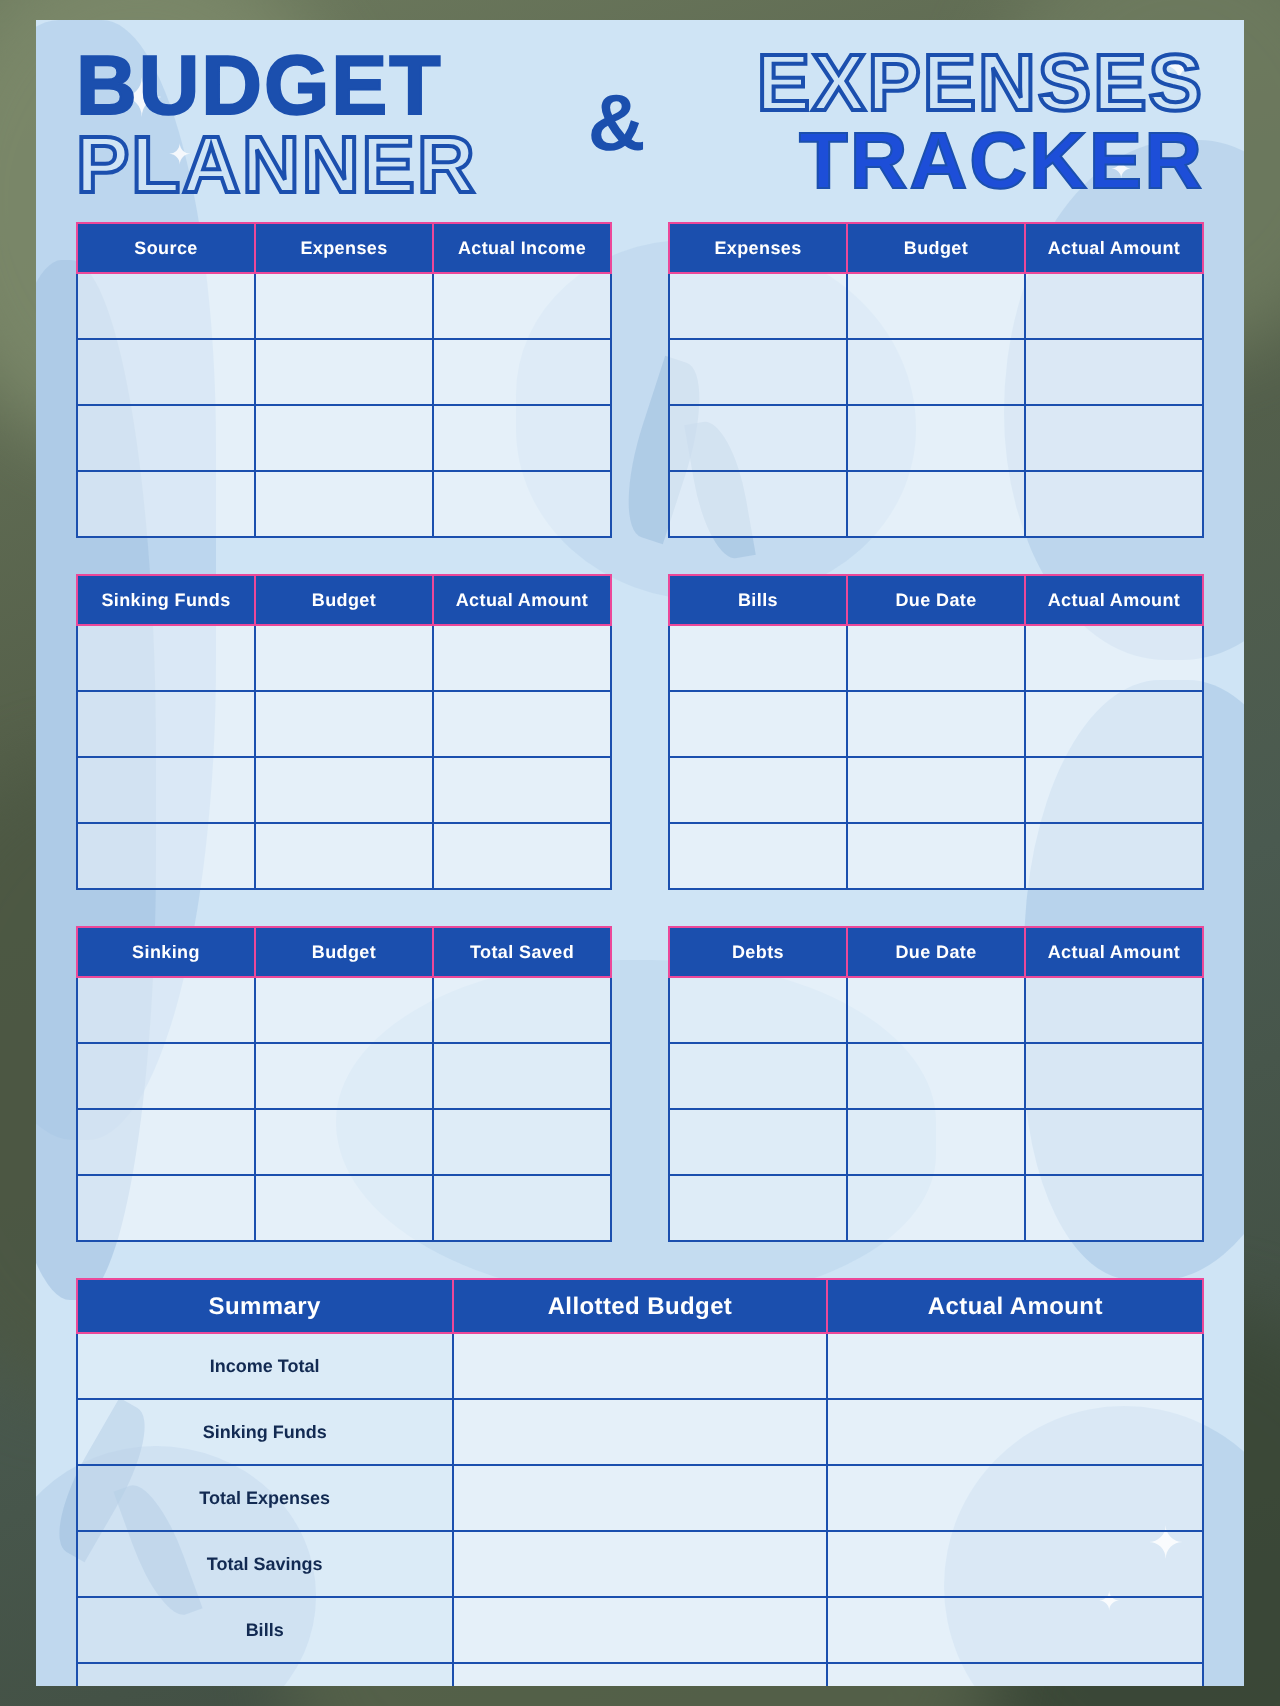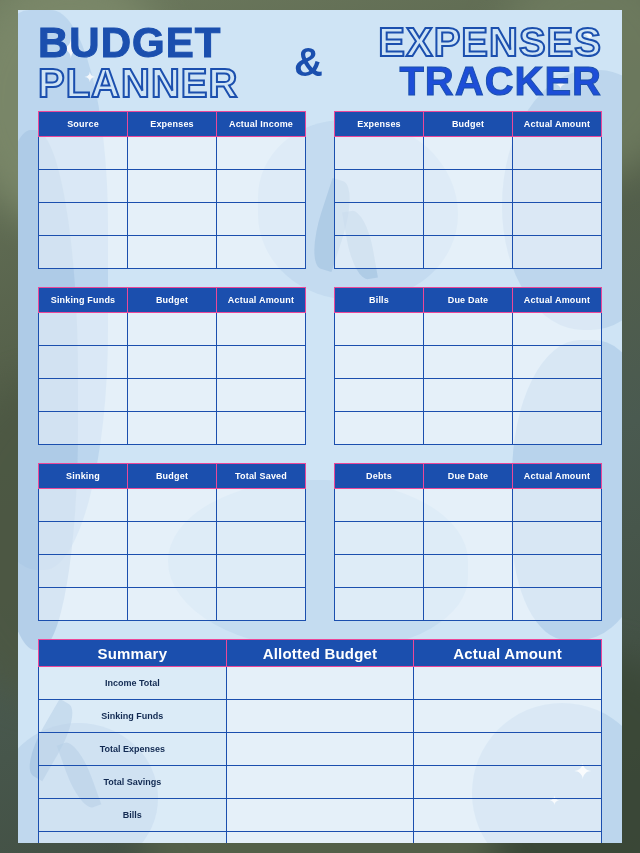--- a/index.html
+++ b/index.html
@@ -146,21 +146,21 @@
     background: rgba(255,255,255,.45);
   }
   table.pt td.label {
     background: rgba(255,255,255,.25);
     color: #122a52;
     font-size: 9px;
     font-weight: bold;
     text-align: center;
   }
   .summary-wrap { margin-top: 18px; }
-  table.summary th { height: 24px; font-size: 15px; }
+  table.summary th { height: 24px; font-size: 12px; }
   table.summary td { height: 30px; }
 </style>
 </head>
 <body>
 
 <div id="page">
   <div class="bg-blob bg1"></div>
   <div class="bg-blob bg2"></div>
   <div class="bg-blob bg3"></div>
   <div class="bg-blob bg4"></div>

